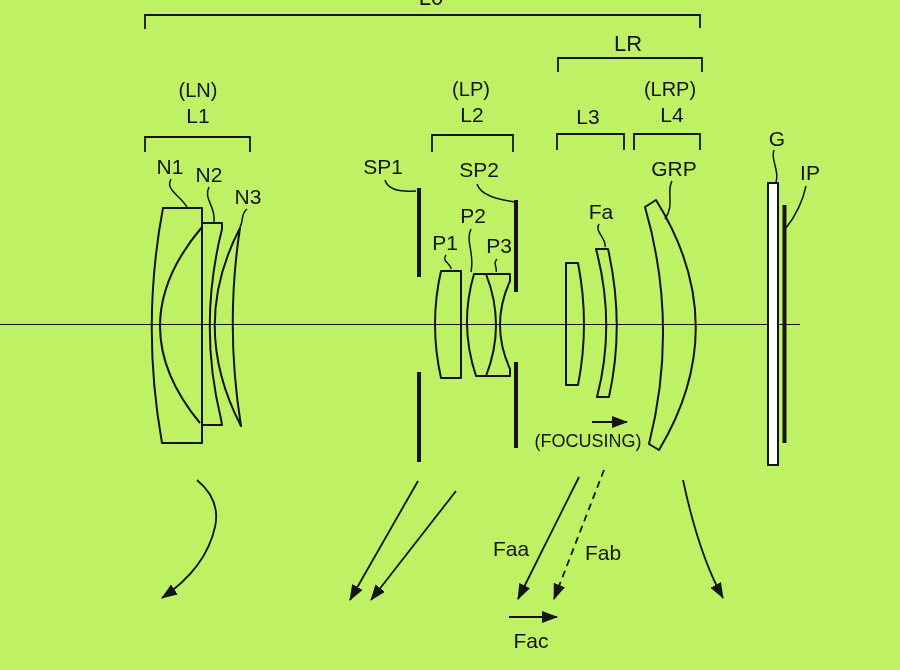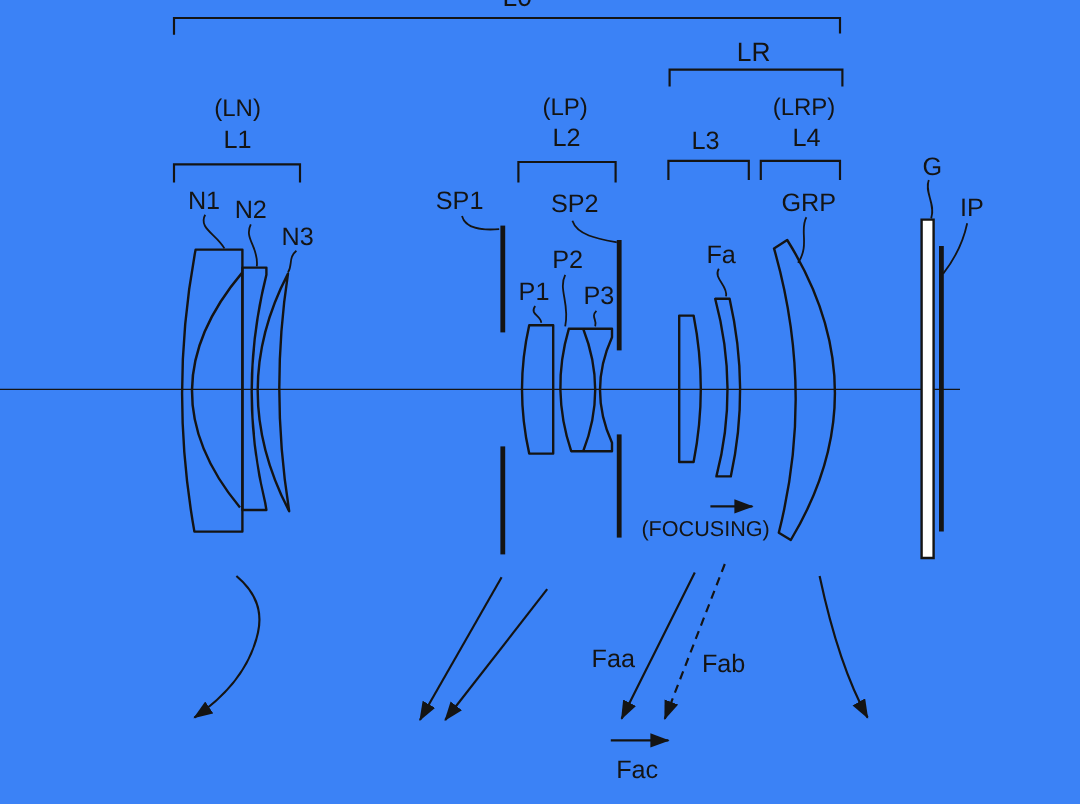--- a/index.html
+++ b/index.html
@@ -1,17 +1,17 @@
 <!DOCTYPE html>
 <html><head>
 <meta charset="utf-8">
 <style>
   html,body{margin:0;padding:0;background:#ffffff;}
   #stage{
-    position:relative;width:900px;height:670px;background:#3b82f6;
+    position:relative;width:900px;height:670px;background:#bef264;
     overflow:hidden;font-family:"Liberation Sans", sans-serif;
   }
   svg{display:block;}
   text{fill:#141414;}
   .lbl{font-size:21px;}
   .lbl-sm{font-size:20px;}
   .lbl-lg{font-size:22px;}
   .lbl-foc{font-size:18px;}
   path,line,rect,polyline{vector-effect:non-scaling-stroke;}
 </style>

